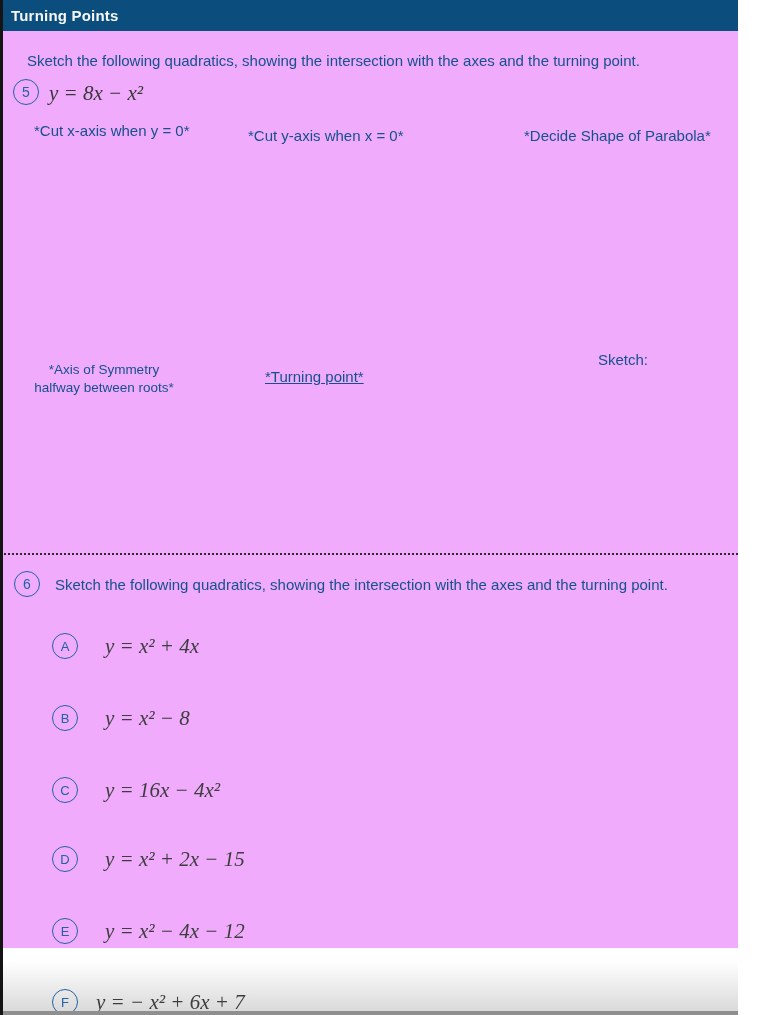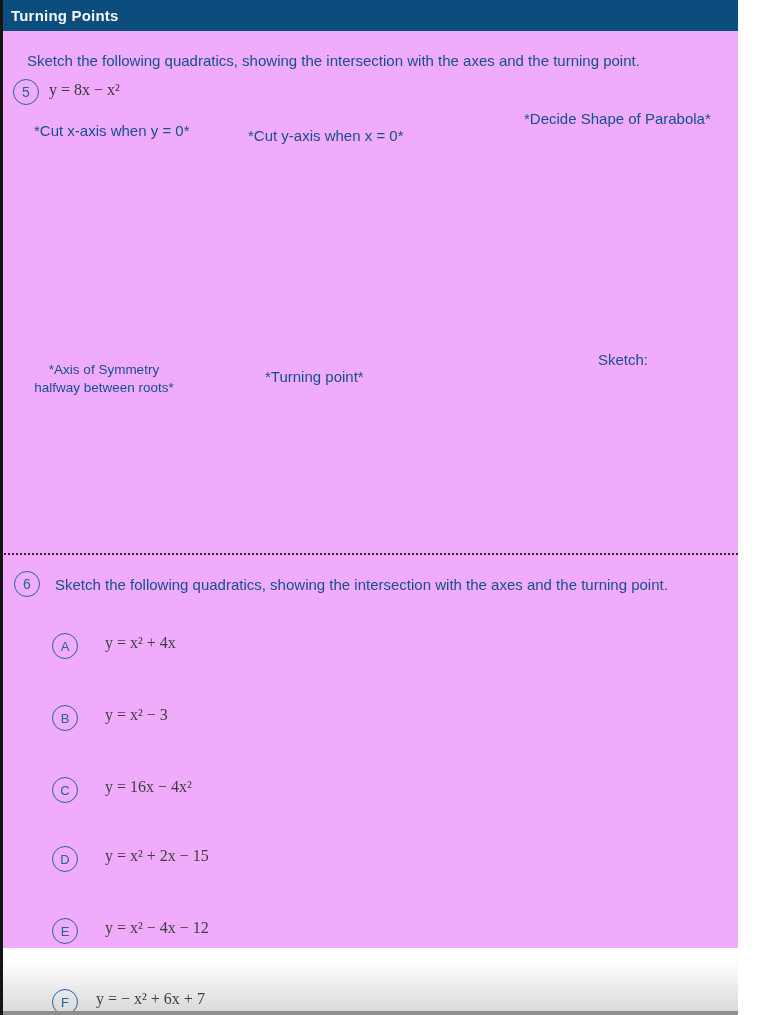--- a/index.html
+++ b/index.html
@@ -26,22 +26,22 @@
 
   .circle {
     position:absolute; border:1.6px solid #2163a4; border-radius:50%;
     color:#2163a4; display:flex; align-items:center; justify-content:center;
     box-sizing:border-box; background:transparent; z-index:5;
   }
   .num-circle { width:26px; height:26px; font-size:14px; }
   .item-circle { width:26px; height:26px; font-size:13px; }
 
   .equation {
-    position:absolute; font-family:"Liberation Serif", serif; 
-    color:#3d3d3d; font-size:16px; white-space:nowrap; z-index:5;
+    position:absolute; font-family:"Liberation Serif", serif; font-style:italic;
+    color:#3d3d3d; font-size:21px; white-space:nowrap; z-index:5;
   }
   .q5-equation { left:49px; top:81px; color:#383838; }
 
   .divider {
     position:absolute; left:0; top:553px; width:767px; height:2px; z-index:5;
     background-image:repeating-linear-gradient(90deg, #2b2b2b 0 2px, transparent 2px 4px);
   }
 
   .axis-hint {
     position:absolute; left:20px; top:361px; width:168px; text-align:center;
@@ -70,46 +70,46 @@
 
   <div class="txt blue" style="left:27px; top:52px;">Sketch the following quadratics, showing the intersection with the axes and the turning point.</div>
 
   <div class="circle num-circle" style="left:13px; top:79px;">
     <span>5</span>
   </div>
   <div class="equation q5-equation">y = 8x − x²</div>
 
   <div class="txt blue" style="left:34px; top:122px;">*Cut x-axis when y = 0*</div>
   <div class="txt blue" style="left:248px; top:127px;">*Cut y-axis when x = 0*</div>
-  <div class="txt blue" style="left:524px; top:110px;">*Decide Shape of Parabola*</div>
+  <div class="txt blue" style="left:524px; top:127px;">*Decide Shape of Parabola*</div>
 
   <div class="txt blue" style="left:598px; top:351px;">Sketch:</div>
 
   <div class="axis-hint blue">
     <span>*Axis of Symmetry</span><br>
     <span>halfway between roots*</span>
   </div>
-  <div class="txt blue" style="left:265px; top:368px;">*Turning point*</div>
+  <div class="txt blue" style="left:265px; top:368px;text-decoration:underline;">*Turning point*</div>
 
   <div class="divider"></div>
 
   <div class="circle num-circle" style="left:14px; top:571px;">
     <span>6</span>
   </div>
   <div class="txt blue" style="left:55px; top:576px;">Sketch the following quadratics, showing the intersection with the axes and the turning point.</div>
 
   <div class="circle item-circle" style="left:52px; top:633px;">
     <span>A</span>
   </div>
   <div class="equation" style="left:105px; top:634px;">y = x² + 4x</div>
 
   <div class="circle item-circle" style="left:52px; top:705px;">
     <span>B</span>
   </div>
-  <div class="equation" style="left:105px; top:706px;">y = x² − 3</div>
+  <div class="equation" style="left:105px; top:706px;">y = x² − 8</div>
 
   <div class="circle item-circle" style="left:52px; top:777px;">
     <span>C</span>
   </div>
   <div class="equation" style="left:105px; top:778px;text-align:right;">y = 16x − 4x²</div>
 
   <div class="circle item-circle" style="left:52px; top:846px;">
     <span>D</span>
   </div>
   <div class="equation" style="left:105px; top:847px;text-align:right;">y = x² + 2x − 15</div>

